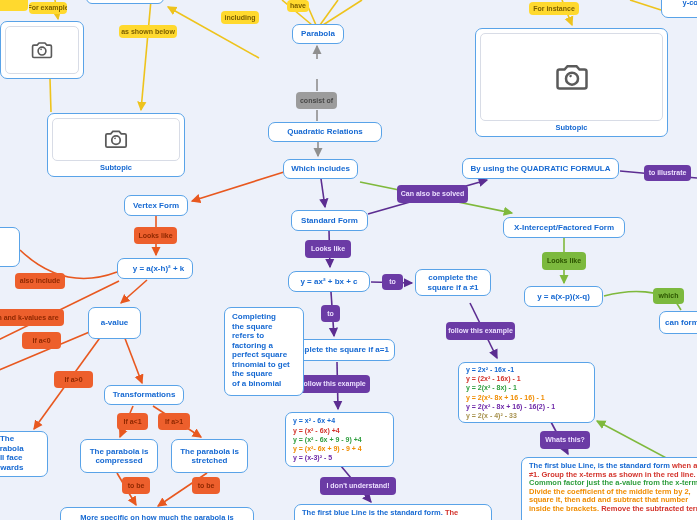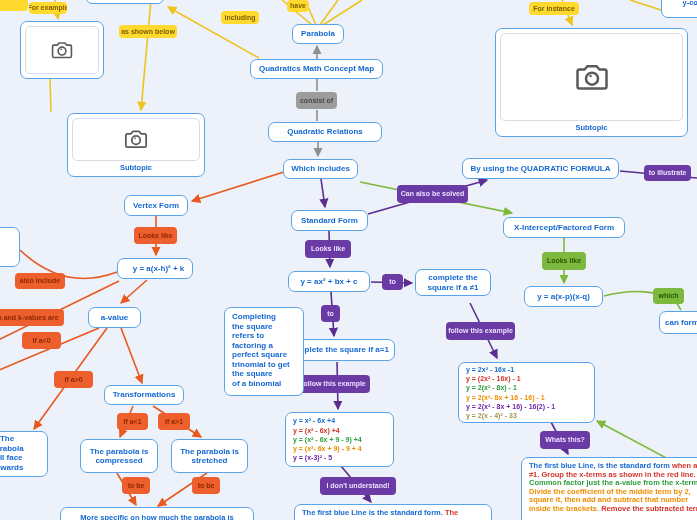--- a/index.html
+++ b/index.html
@@ -12,21 +12,21 @@
     position:absolute;box-sizing:border-box;background:#ffffff;
     border:1.5px solid #59a3e8;border-radius:7px;color:#1669d2;
     font-weight:bold;font-size:8px;line-height:9.5px;
     display:flex;align-items:center;justify-content:center;text-align:center;
     padding:2px 5px;
   }
   .node.left{align-items:flex-start;justify-content:flex-start;text-align:left;}
   .node.math{flex-direction:column;align-items:flex-start;justify-content:center;text-align:left;font-size:7px;line-height:9.2px;padding:3px 7px;}
   .node.lines{flex-direction:column;align-items:flex-start;justify-content:flex-start;text-align:left;}
   .node.note{align-items:flex-start;justify-content:flex-start;text-align:left;font-size:7.5px;line-height:8.6px;padding:4px 7px;display:block;}
-  .img-node{flex-direction:column;padding:4px;margin-left:20px;}
+  .img-node{flex-direction:column;padding:4px;}
   .img-frame{
     flex:1;width:100%;box-sizing:border-box;background:#fff;
     border:1px solid #d8dce6;border-radius:5px;
     display:flex;align-items:center;justify-content:center;
   }
   .img-caption{font-size:7.5px;color:#1669d2;font-weight:bold;padding-top:2px;}
   .elabel{
     position:absolute;box-sizing:border-box;border-radius:4px;
     font-weight:bold;font-size:7px;line-height:8px;
     display:flex;align-items:center;justify-content:center;text-align:center;
@@ -164,23 +164,20 @@
           <circle cx="12" cy="13" r="3.6" fill="none" stroke="#5a5a5a" stroke-width="1.5"></circle>
           <path d="M10.6 11.8a1.8 1.8 0 0 1 1.2-.5" fill="none" stroke="#5a5a5a" stroke-width="1.2"></path>
         </svg>
     </div>
     <div class="img-caption">Subtopic</div>
   </div>
 
   <div class="node" style="left:292px;top:24px;width:52px;height:20px;">
       <span>Parabola</span>
     </div>
-  <div class="node" style="left:250px;top:59px;width:133px;height:20px;">
-      <span>Quadratics Math Concept Map</span>
-    </div>
   <div class="elabel el-gy" style="left:296px;top:92px;width:41px;height:17px;">consist of</div>
   <div class="node" style="left:268px;top:122px;width:114px;height:20px;">
       <span>Quadratic Relations</span>
     </div>
   <div class="node" style="left:283px;top:159px;width:75px;height:20px;">
       <span>Which includes</span>
     </div>
 
   <div class="node" style="left:462px;top:158px;width:157px;height:21px;">
       <span>By using the QUADRATIC FORMULA</span>
@@ -193,21 +190,21 @@
     </div>
   <div class="elabel el-o" style="left:134px;top:227px;width:43px;height:17px;">Looks like</div>
   <div class="node" style="left:117px;top:258px;width:76px;height:21px;padding-left:12px;">
       <span>y = a(x-h)² + k</span>
     </div>
 
   <div class="node" style="left:291px;top:210px;width:77px;height:21px;">
       <span>Standard Form</span>
     </div>
   <div class="elabel el-p" style="left:305px;top:240px;width:46px;height:18px;">Looks like</div>
-  <div class="node" style="left:288px;top:271px;width:82px;height:21px;">
+  <div class="node" style="left:288px;top:271px;width:82px;height:21px;border-radius:8px;">
       <span>y = ax² + bx + c</span>
     </div>
 
   <div class="node" style="left:503px;top:217px;width:122px;height:21px;">
       <span>X-Intercept/Factored Form</span>
     </div>
   <div class="elabel el-g" style="left:542px;top:252px;width:44px;height:18px;">Looks like</div>
   <div class="node" style="left:524px;top:286px;width:79px;height:21px;">
       <span>y = a(x-p)(x-q)</span>
     </div>
@@ -253,21 +250,21 @@
       <div class="line c-purple">y = 2(x² - 8x + 16) - 16(2) - 1</div>
       <div class="line c-olive">y = 2(x - 4)² - 33</div>
     </div>
 
   <div class="elabel el-p" style="left:540px;top:431px;width:50px;height:18px;">Whats this?</div>
   <div class="elabel el-p" style="left:320px;top:477px;width:76px;height:18px;">I don't understand!</div>
 
   <div class="node" style="left:-42px;top:227px;width:62px;height:40px;"></div>
   <div class="elabel el-o" style="left:15px;top:273px;width:50px;height:16px;">also include</div>
   <div class="elabel el-o" style="left:-8px;top:309px;width:72px;height:17px;">h and k-values are</div>
-  <div class="node" style="left:88px;top:307px;width:53px;height:21px;">
+  <div class="node" style="left:88px;top:307px;width:53px;height:32px;">
       <span>a-value</span>
     </div>
   <div class="elabel el-o" style="left:22px;top:332px;width:39px;height:17px;">If a&lt;0</div>
   <div class="elabel el-o" style="left:54px;top:371px;width:39px;height:17px;">If a&gt;0</div>
   <div class="node" style="left:104px;top:385px;width:80px;height:20px;">
       <span>Transformations</span>
     </div>
   <div class="elabel el-o" style="left:117px;top:413px;width:31px;height:17px;">If a&lt;1</div>
   <div class="elabel el-o" style="left:158px;top:413px;width:32px;height:17px;">If a&gt;1</div>
 

